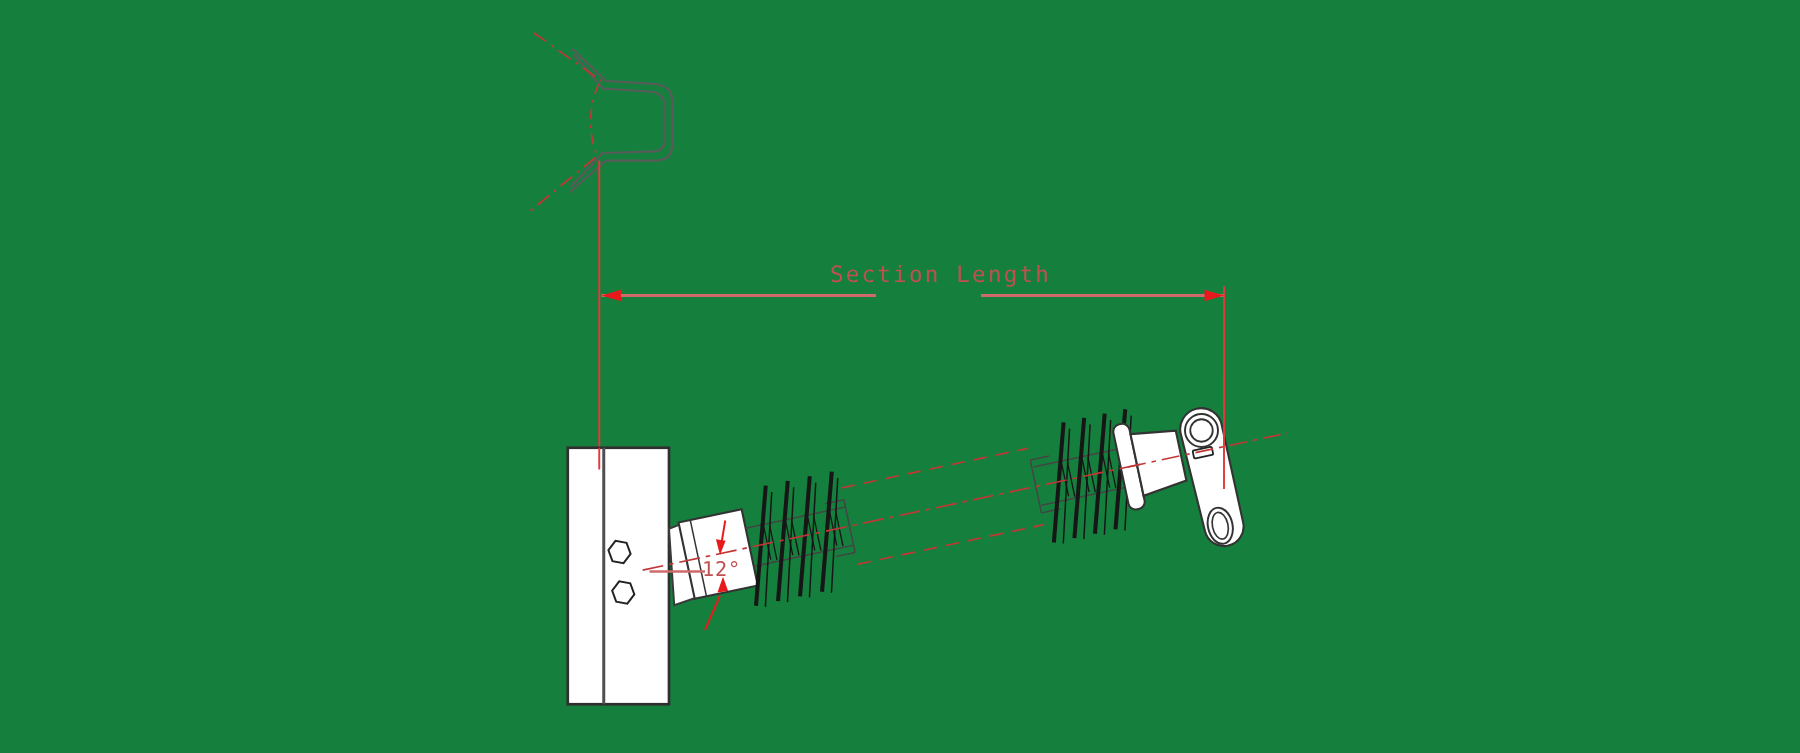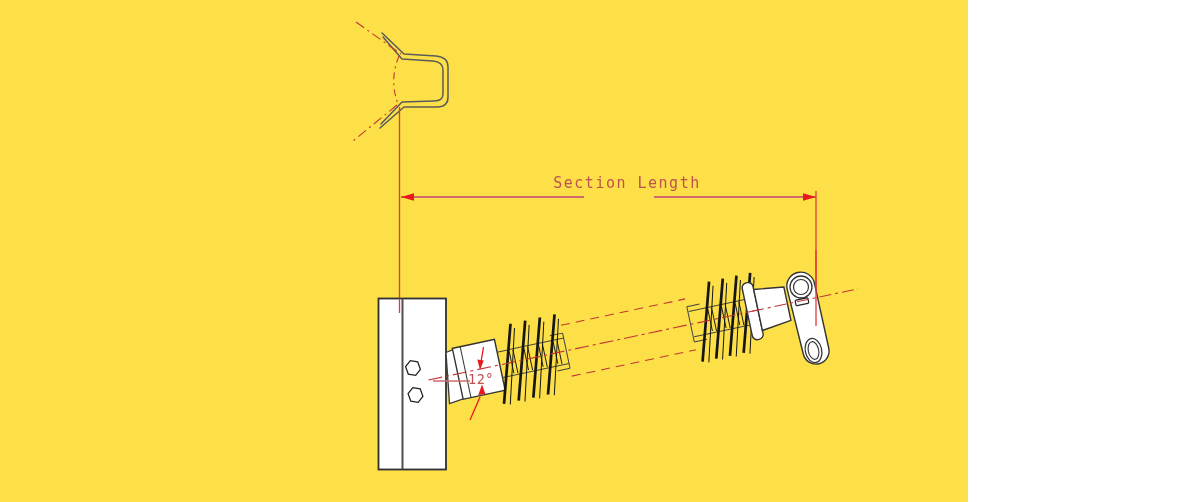--- a/index.html
+++ b/index.html
@@ -1,16 +1,16 @@
 <!DOCTYPE html>
 <html><head>
 <meta charset="utf-8">
 <style>
   html,body{margin:0;padding:0;background:#ffffff;}
-  .stage{position:relative;width:968px;height:502px;background:#fde047;overflow:hidden;
+  .stage{position:relative;width:1200px;height:502px;background:#15803d;overflow:hidden;
          font-family:"DejaVu Sans Mono", monospace;}
   svg{position:absolute;left:0;top:0;}
   .dimtext{font-family:"DejaVu Sans Mono", monospace;fill:#c05050;letter-spacing:1.5px;}
   .angtext{font-family:"DejaVu Sans Mono", monospace;fill:#c25050;letter-spacing:0.5px;}
 </style>
 </head>
 <body>
 
 <div class="stage">
 <svg width="1200" height="502" viewBox="0 0 1200 502">

